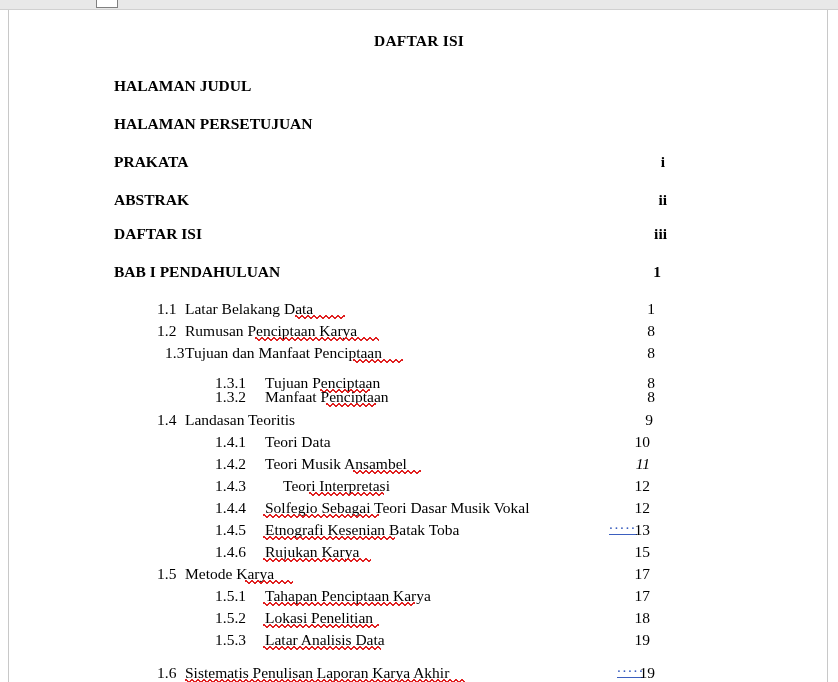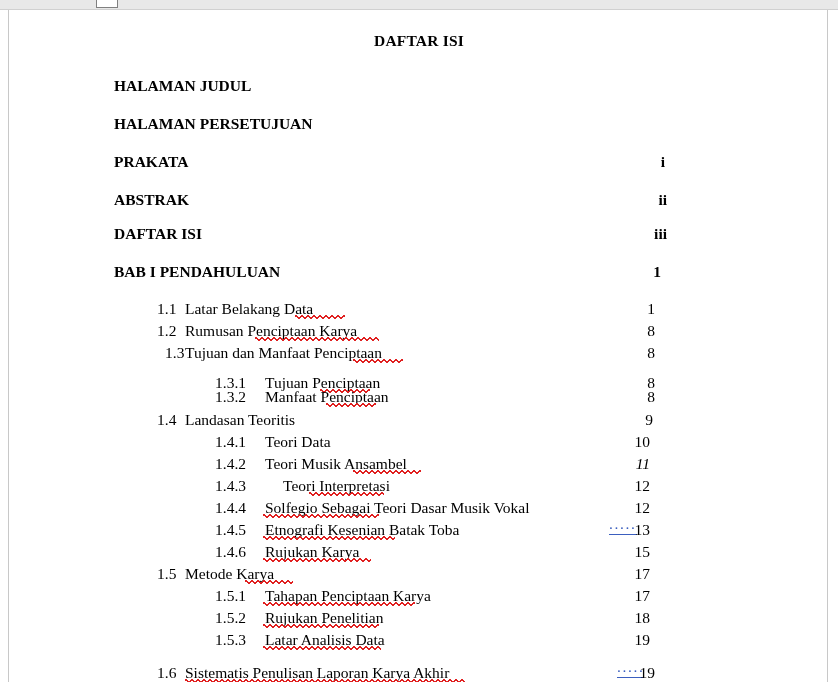--- a/index.html
+++ b/index.html
@@ -336,21 +336,21 @@
       <div class="toc-line" style="top:576px;">
         <span class="toc-num" style="left:206px;">1.5.1</span>
         <span class="toc-text" style="left:256px;">Tahapan Penciptaan Karya</span>
         <span class="squiggle" style="left:254px; top:16px; width:152px;"></span>
         <span class="leader" style="left:444px; width:158px;"></span>
         <span class="pnum" style="left:607px;">17</span>
       </div>
 
       <div class="toc-line" style="top:598px;">
         <span class="toc-num" style="left:206px;">1.5.2</span>
-        <span class="toc-text" style="left:256px;">Rujukan Penelitian</span>
+        <span class="toc-text" style="left:256px;">Lokasi Penelitian</span>
         <span class="squiggle" style="left:254px; top:16px; width:116px;"></span>
         <span class="leader" style="left:372px; width:230px;"></span>
         <span class="pnum" style="left:607px;">18</span>
       </div>
 
       <div class="toc-line" style="top:620px;">
         <span class="toc-num" style="left:206px;text-align:right;">1.5.3</span>
         <span class="toc-text" style="left:256px;">Latar Analisis Data</span>
         <span class="squiggle" style="left:254px; top:16px; width:118px;"></span>
         <span class="leader" style="left:390px; width:212px;"></span>

